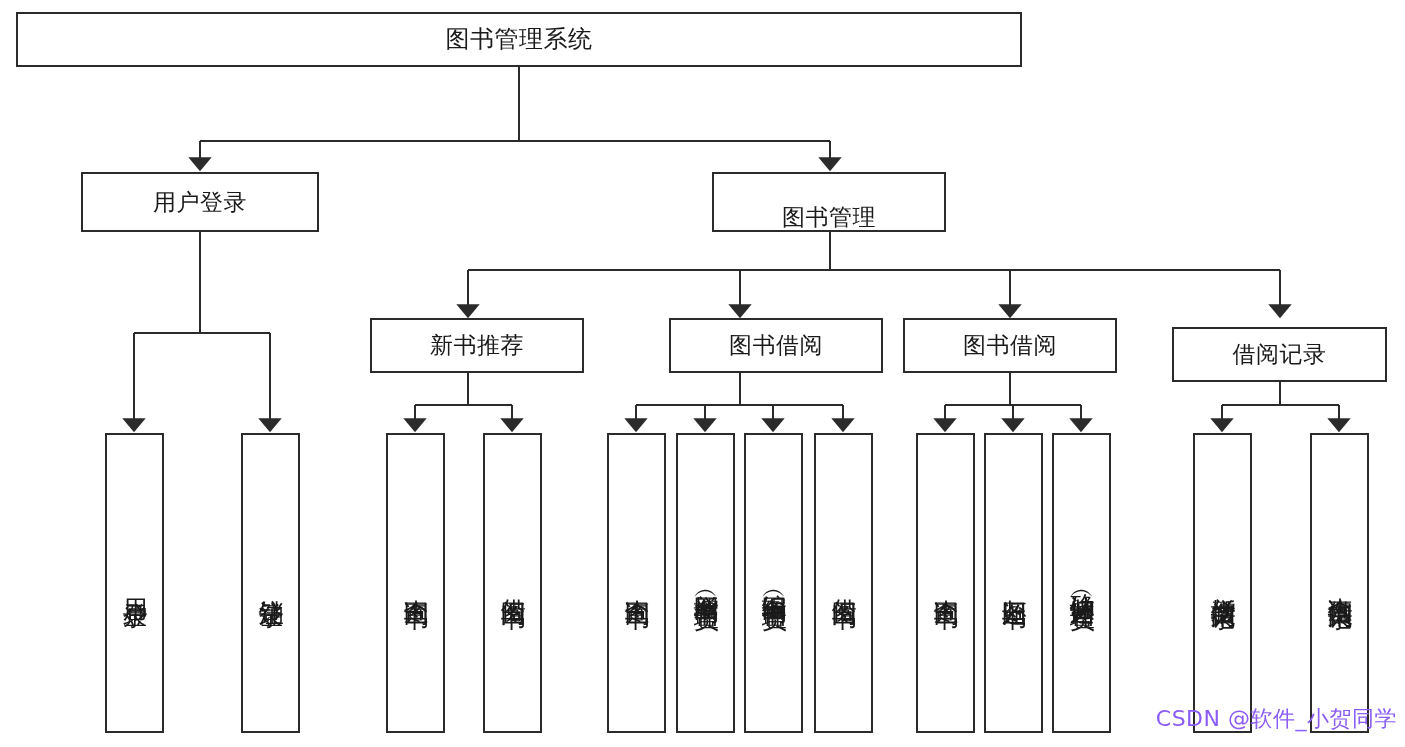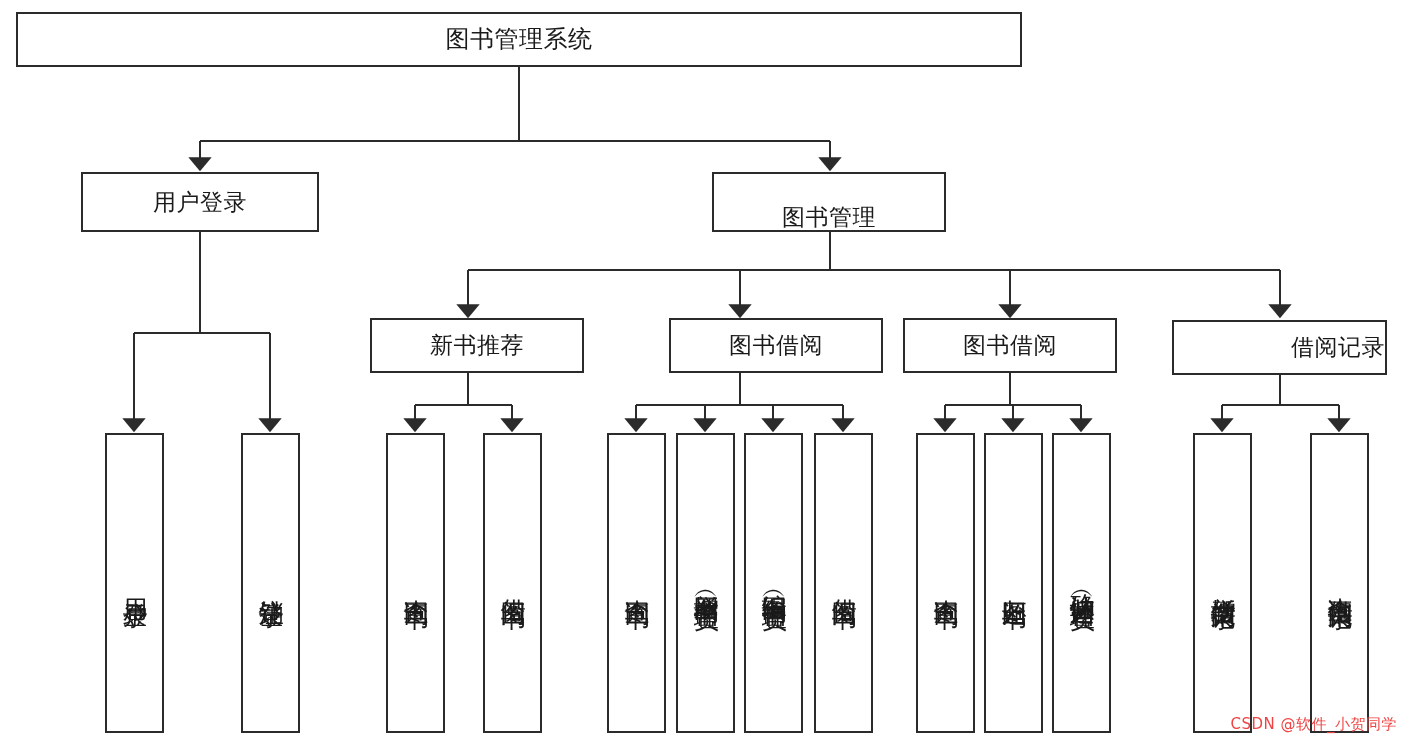--- a/index.html
+++ b/index.html
@@ -58,22 +58,22 @@
     text-orientation: upright;
     font-size: 25px;
     line-height: 1.06;
     letter-spacing: 2px;
     white-space: nowrap;
   }
   #watermark {
     position: absolute;
     right: 8px;
     bottom: 6px;
-    font-size: 15px;
-    color: #ef4444;
+    font-size: 22px;
+    color: #8b5cf6;
     letter-spacing: 0.5px;
     z-index: 5;
     white-space: nowrap;
   }
 </style>
 </head>
 <body>
 
 <div id="diagram-root">
 
@@ -143,21 +143,21 @@
 
   <div class="node horizontal" style="left:370px; top:318px; width:214px; height:55px;">
     <span class="node-label">新书推荐</span>
   </div>
   <div class="node horizontal" style="left:669px; top:318px; width:214px; height:55px;">
     <span class="node-label">图书借阅</span>
   </div>
   <div class="node horizontal" style="left:903px; top:318px; width:214px; height:55px;">
     <span class="node-label">图书借阅</span>
   </div>
-  <div class="node horizontal" style="left:1172px; top:320px; width:215px; height:55px;justify-content:flex-end;">
+  <div class="node horizontal" style="left:1172px; top:327px; width:215px; height:55px;">
     <span class="node-label">借阅记录</span>
   </div>
 
   <div class="node vertical" style="left:105px; top:433px; width:59px; height:300px;">
     <span class="node-label">用户登录</span>
   </div>
   <div class="node vertical" style="left:241px; top:433px; width:59px; height:300px;">
     <span class="node-label">注销登录</span>
   </div>
 

